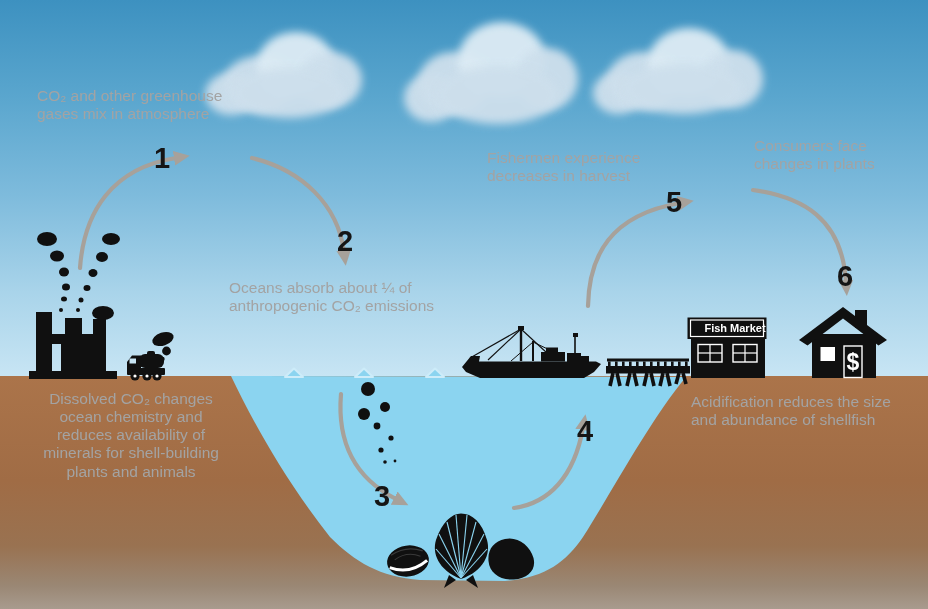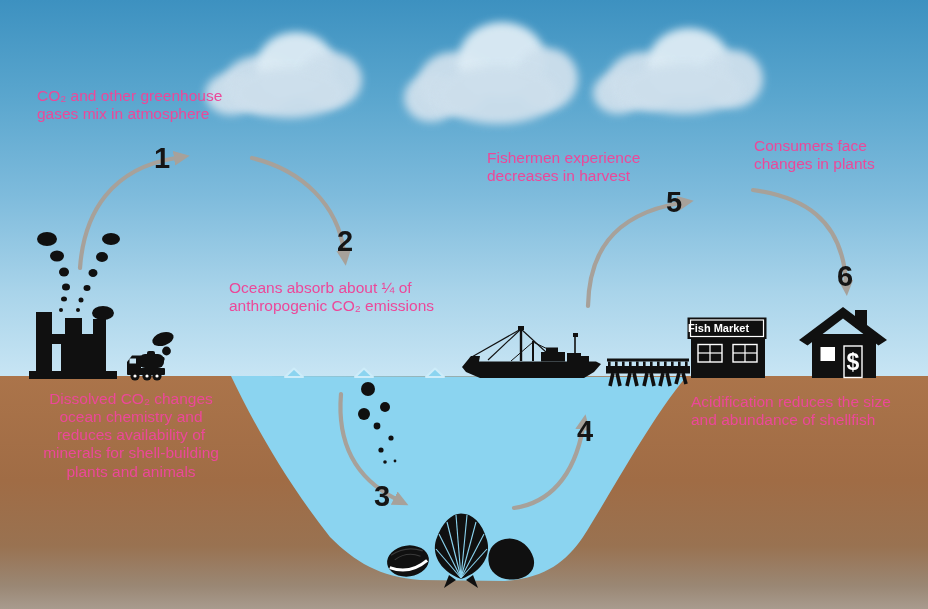--- a/index.html
+++ b/index.html
@@ -8,30 +8,30 @@
     font-family:"Liberation Sans","DejaVu Sans",sans-serif;
     -webkit-font-smoothing:antialiased;
   }
   .sky{position:absolute;inset:0;
     background:linear-gradient(180deg,#3d91c0 0%,#5aa6ce 16%,#7ebbdc 32%,#a9d4ea 48%,#c8e5f4 62%,#d8eef9 78%,#ddf1fa 100%);}
   .cloud{position:absolute;}
   .cloud i{position:absolute;background:#cddfec;border-radius:50%;filter:blur(4px);opacity:.96;display:block;}
   .cloud i.lt{background:#dcebf4;}
   svg.scene{position:absolute;left:0;top:0;}
   .lbl{
-    position:absolute;color:#ec4899;font-size:15.5px;line-height:1.17;
+    position:absolute;color:#a3a3a3;font-size:15.5px;line-height:1.17;
     white-space:pre-line;letter-spacing:0;
   }
   .num{
     position:absolute;color:#151515;font-size:29px;font-weight:700;
     transform:translate(-50%,-50%);line-height:1;
   }
   .sign-text{
     position:absolute;left:688px;top:318px;width:94px;height:21px;
-    color:#ffffff;font-size:11px;font-weight:700;line-height:21px;
+    color:#ffffff;font-size:11px;font-weight:700;text-align:center;line-height:21px;
   }
   .dollar{
     position:absolute;left:844px;top:347px;width:18px;height:31px;
     color:#ffffff;font-size:23px;font-weight:700;text-align:center;line-height:31px;
   }
 </style>
 </head>
 <body>
 
 <div id="stage">

